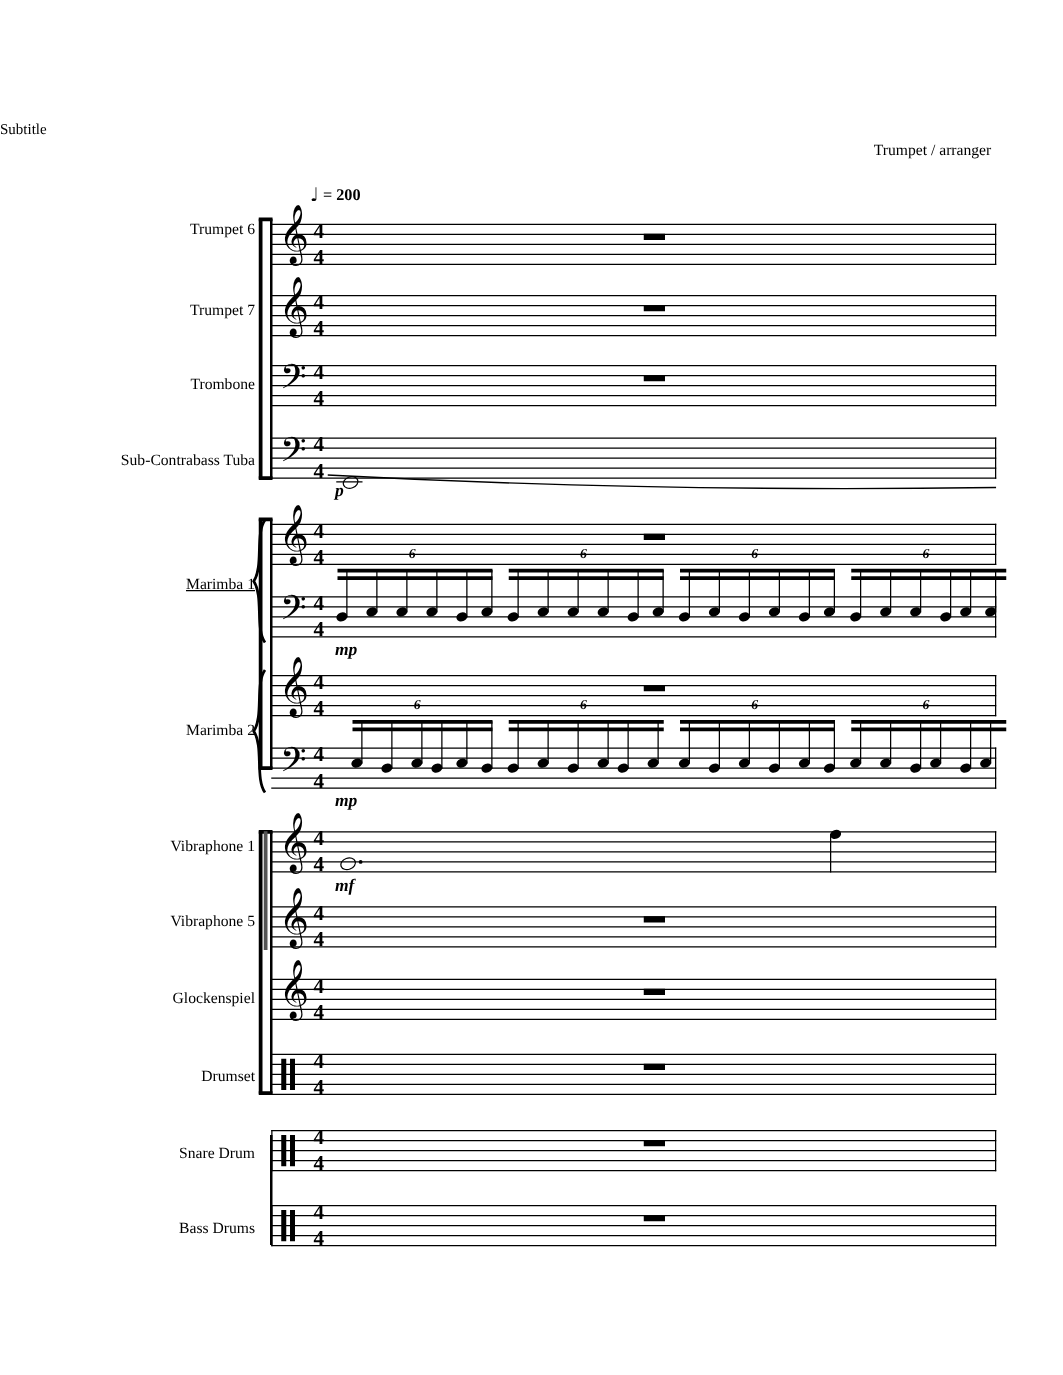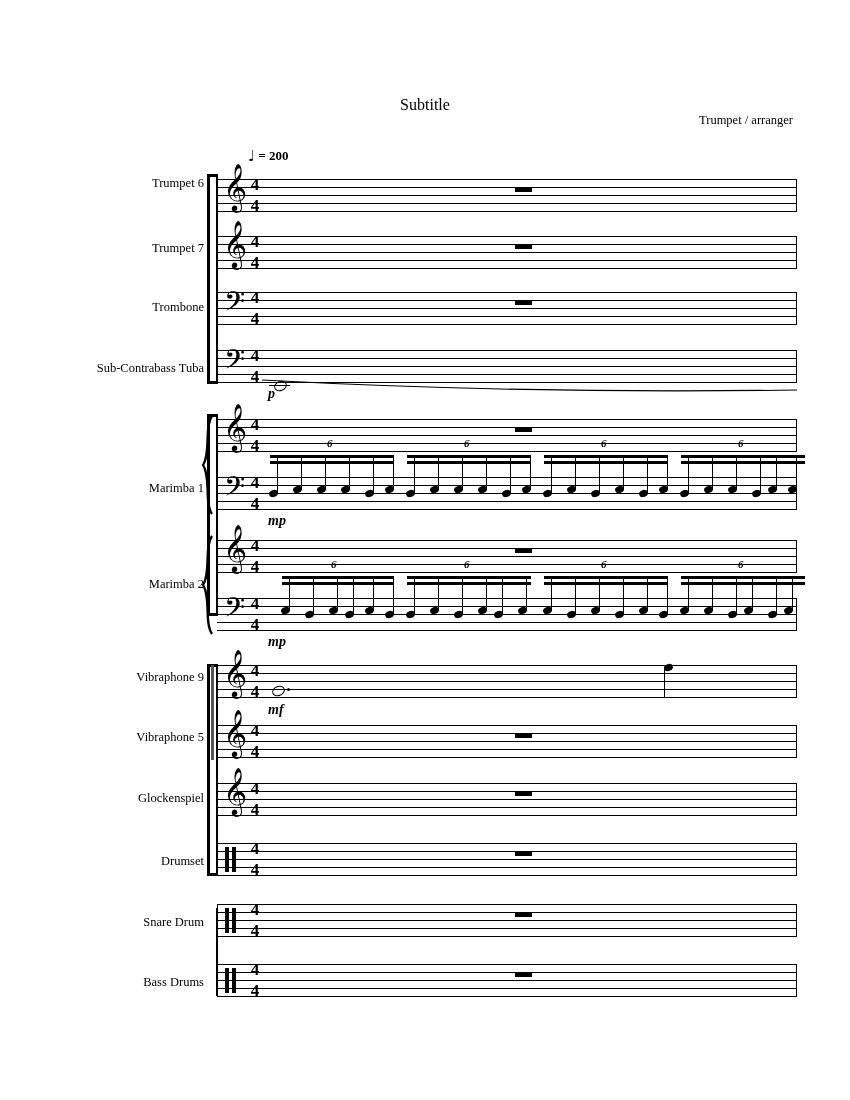--- a/index.html
+++ b/index.html
@@ -31,22 +31,21 @@
     text-align: center;
     font-size: 30px;
     font-family: "Liberation Serif", serif;
     letter-spacing: 0.5px;
   }
   .score-subtitle {
     position: absolute;
     top: 96px;
     left: 0;
     width: 850px;
-    text-align: center;
-    font-size: 16px;
+    font-size: 12px;
   }
   .score-composer {
     position: absolute;
     top: 113px;
     right: 57px;
     font-size: 12.5px;
     text-align: right;
   }
   .tempo-mark {
     position: absolute;
@@ -352,21 +351,21 @@
 
     <div class="nh open" style="left:57px; top:31px;"></div>
     <div style="position:absolute;left:52px;top:35px;width:21px;height:1px;background:#000;"></div>
   </div>
 
   <svg class="hairpin" style="left:262px; top:378px; width:535px; height:16px;">
     <path d="M0 2 Q 260 16 535 12" stroke="#000" stroke-width="1.1" fill="none"></path>
   </svg>
   <div class="dyn" style="left:268px; top:386px;">p</div>
 
-  <div class="inst-name" style="top:481px;">Marimba 1</div>
+  <div class="inst-name" style="top:460px;text-decoration:underline;">Marimba 1</div>
   <div class="staff" style="top:419px;">
     <div class="line l0"></div>
     <div class="line l1"></div>
     <div class="line l2"></div>
     <div class="line l3"></div>
     <div class="line l4"></div>
     <div class="barline-right"></div>
     <div class="clef clef-treble">𝄞</div>
     <div class="meter">
       <span>4</span>
@@ -542,21 +541,21 @@
     <div class="nh" style="left:527px; top:9px;"></div>
     <div class="stem" style="left:535px; top:-21px; height:34px;"></div>
     <div class="nh" style="left:551px; top:13px;"></div>
     <div class="stem" style="left:559px; top:-21px; height:38px;"></div>
     <div class="nh" style="left:567px; top:9px;"></div>
     <div class="stem" style="left:575px; top:-21px; height:34px;"></div>
     <div class="tupnum" style="left:521px; top:-40px;">6</div>
   </div>
   <div class="dyn" style="left:268px; top:634px;">mp</div>
 
-  <div class="inst-name" style="top:670px;">Vibraphone 9</div>
+  <div class="inst-name" style="top:670px;">Vibraphone 1</div>
   <div class="staff" style="top:665px;">
     <div class="line l0"></div>
     <div class="line l1"></div>
     <div class="line l2"></div>
     <div class="line l3"></div>
     <div class="line l4"></div>
     <div class="barline-right"></div>
     <div class="clef clef-treble">𝄞</div>
     <div class="meter">
       <span>4</span>

